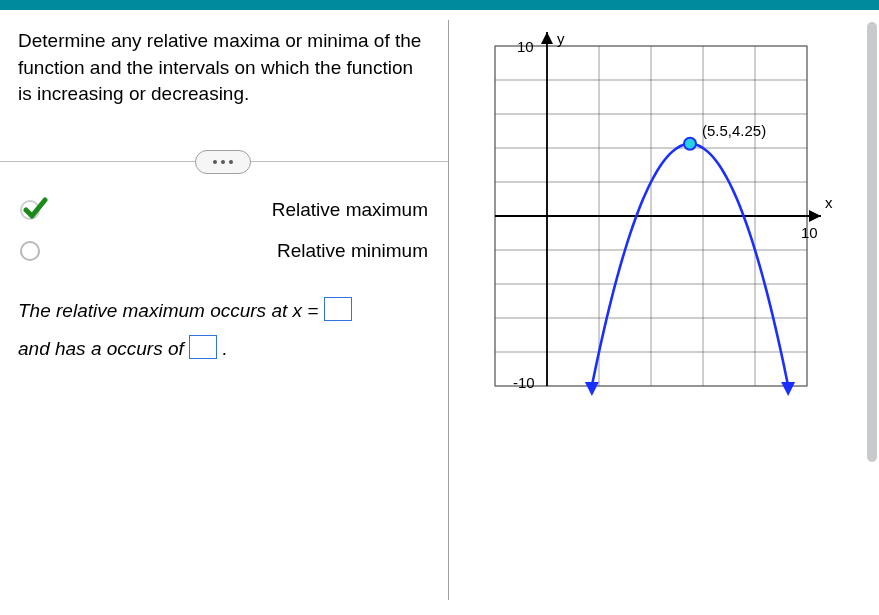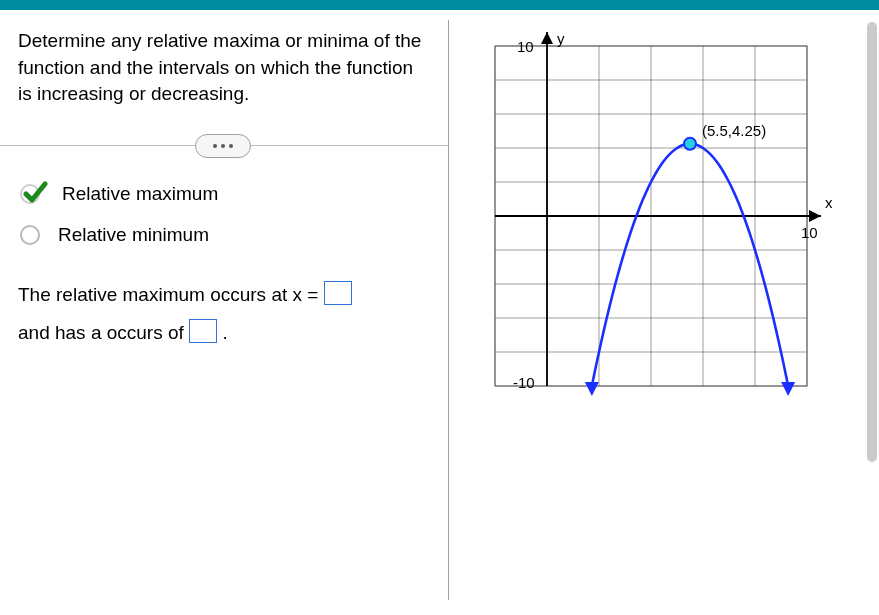--- a/index.html
+++ b/index.html
@@ -31,21 +31,21 @@
     height: 580px;
   }
   .right-col {
     flex: 1;
     padding-left: 18px;
     position: relative;
   }
   .prompt {
     font-size: 19px;
     line-height: 1.4;
-    margin: 2px 0 24px 0;
+    margin: 2px 0 40px 0;
   }
   .equation {
     font-size: 19px;
     margin: 0 0 26px 0;
     white-space: nowrap;
   }
   .equation sup { font-size: 0.7em; vertical-align: super; line-height:0;}
   .sep-wrap {
     position: relative;
     height: 28px;
@@ -82,20 +82,21 @@
     line-height: 1.4;
     margin: 0 0 26px 0;
   }
   .options { margin-bottom: 30px; }
   .opt-row {
     display: flex;
     align-items: center;
     gap: 18px;
     margin: 0 0 18px 2px;
     cursor: pointer;
+    justify-content: space-between;
   }
   .radio-outer {
     width: 20px;
     height: 20px;
     border-radius: 50%;
     border: 2px solid #b8b9bb;
     background: #fff;
     flex: 0 0 auto;
     position: relative;
   }
@@ -112,20 +113,21 @@
   }
   .check-wrap svg {
     position: absolute;
     left: 2px;
     top: -2px;
   }
   .opt-label { font-size: 19px; }
   .fill-line {
     font-size: 19px;
     line-height: 2;
+    font-style: italic;
   }
   .answer-box {
     display: inline-block;
     width: 28px;
     height: 24px;
     border: 1.5px solid #2f73db;
     background: #fff;
     vertical-align: -4px;
     cursor: text;
   }

